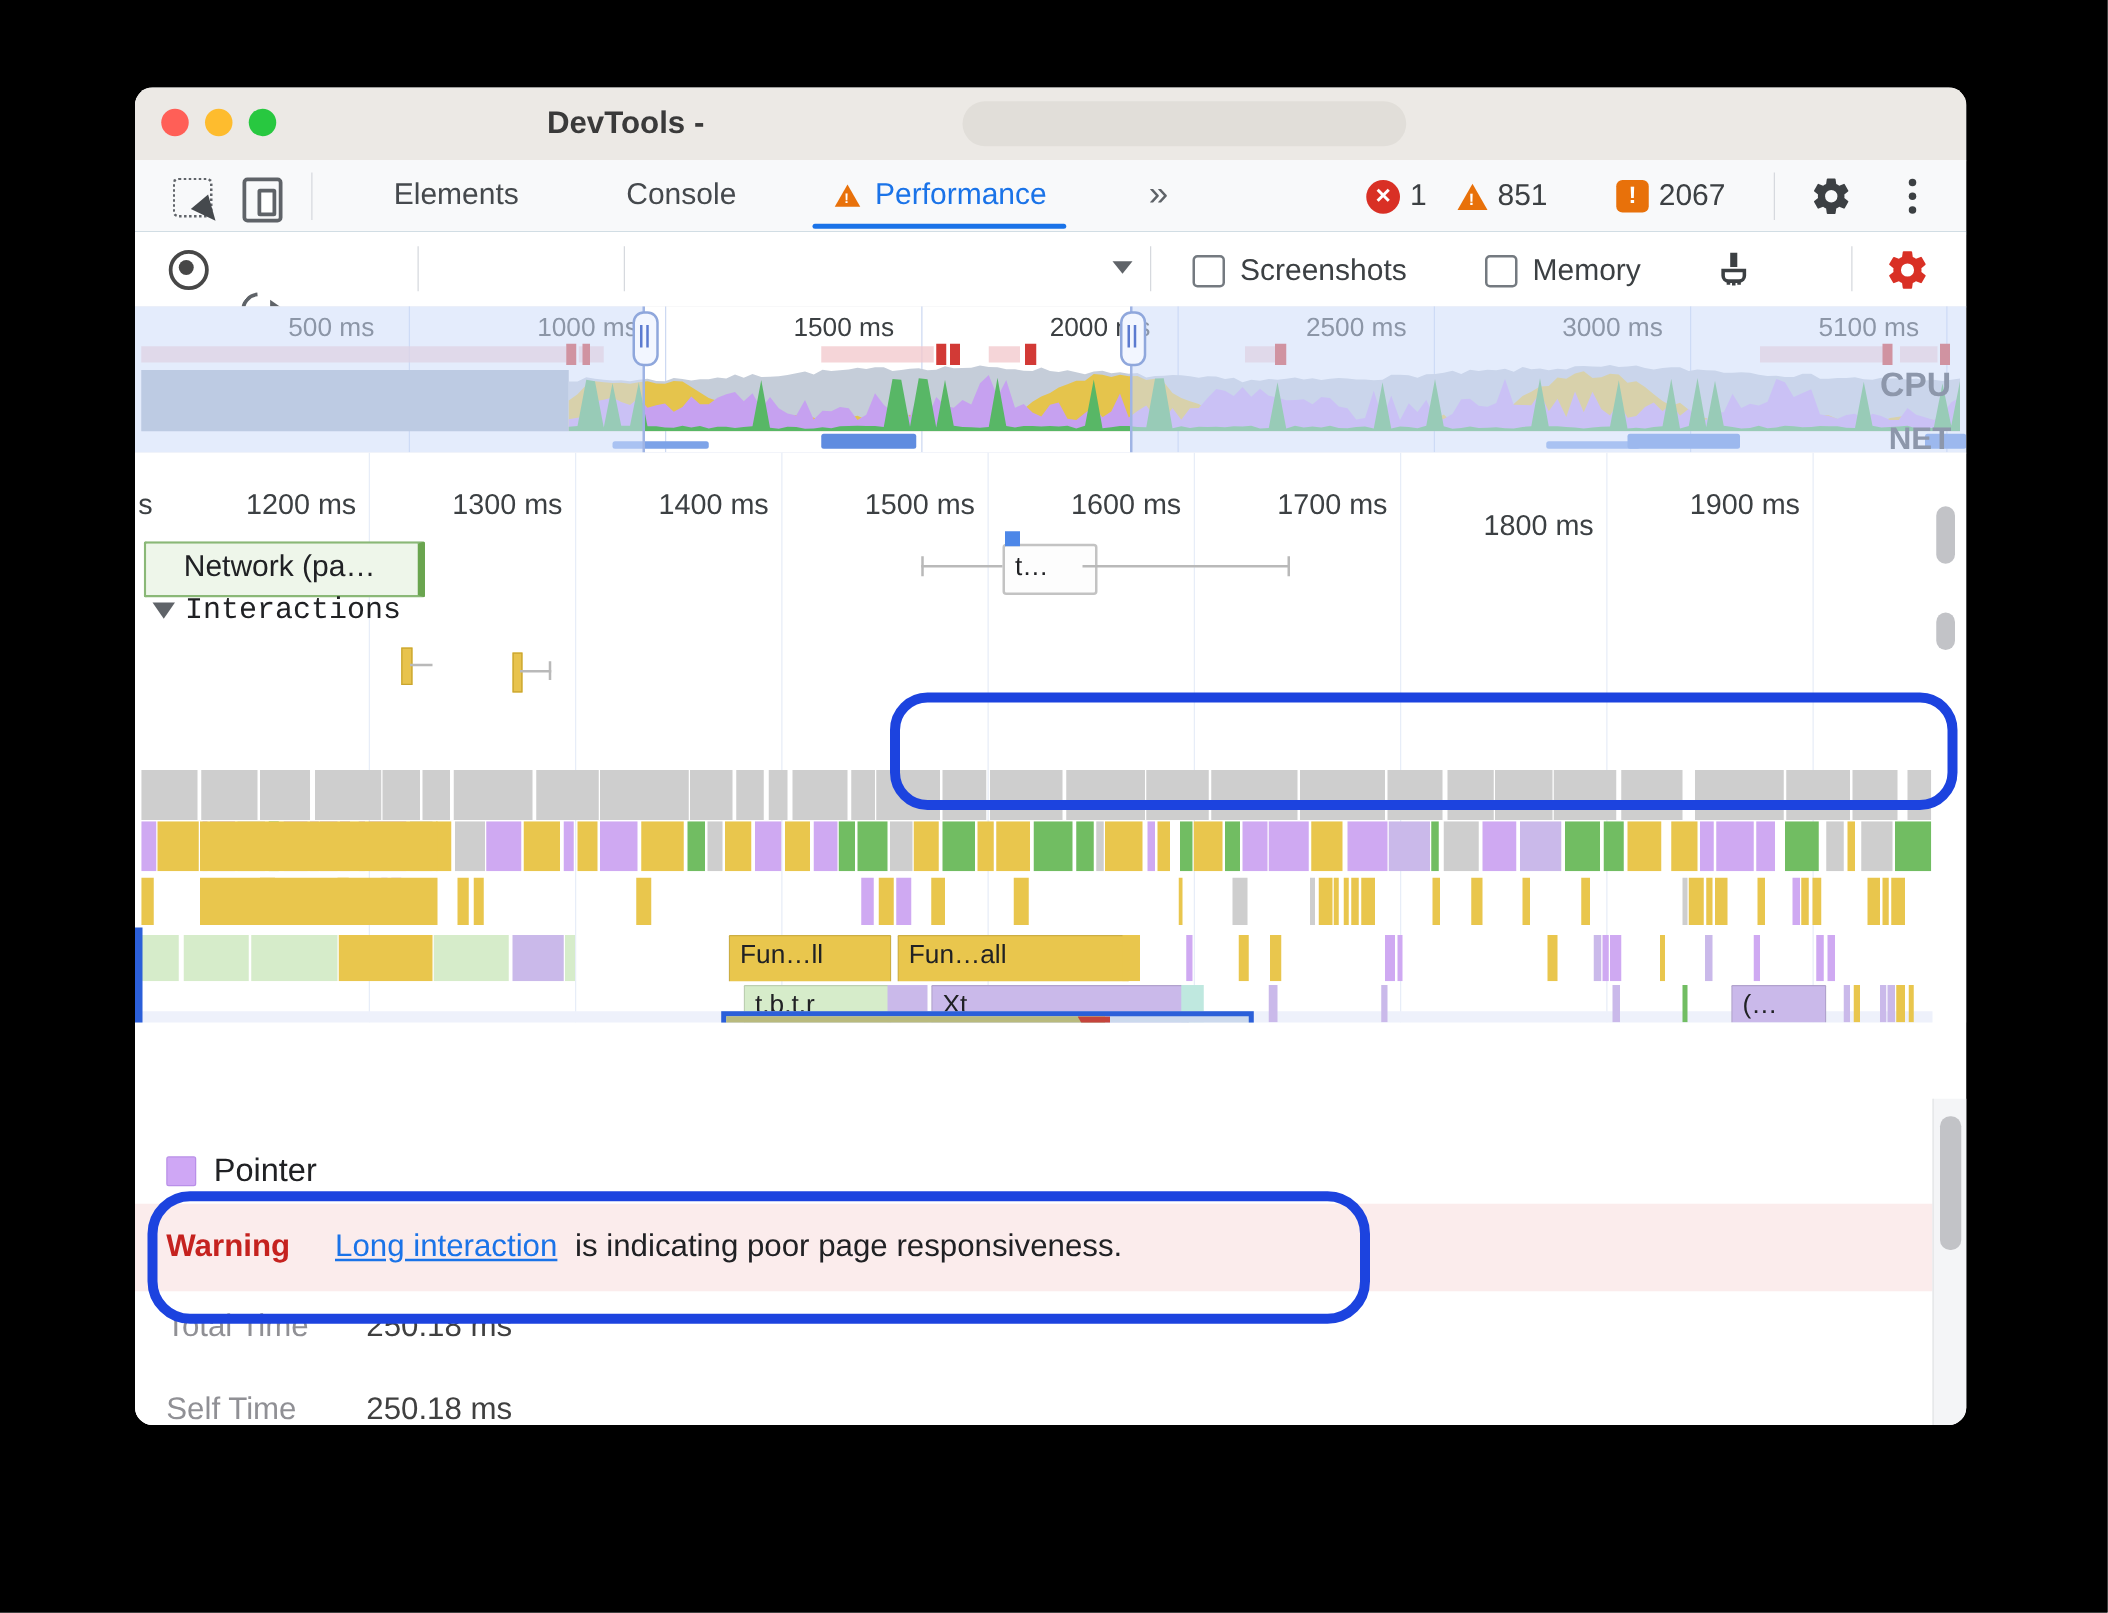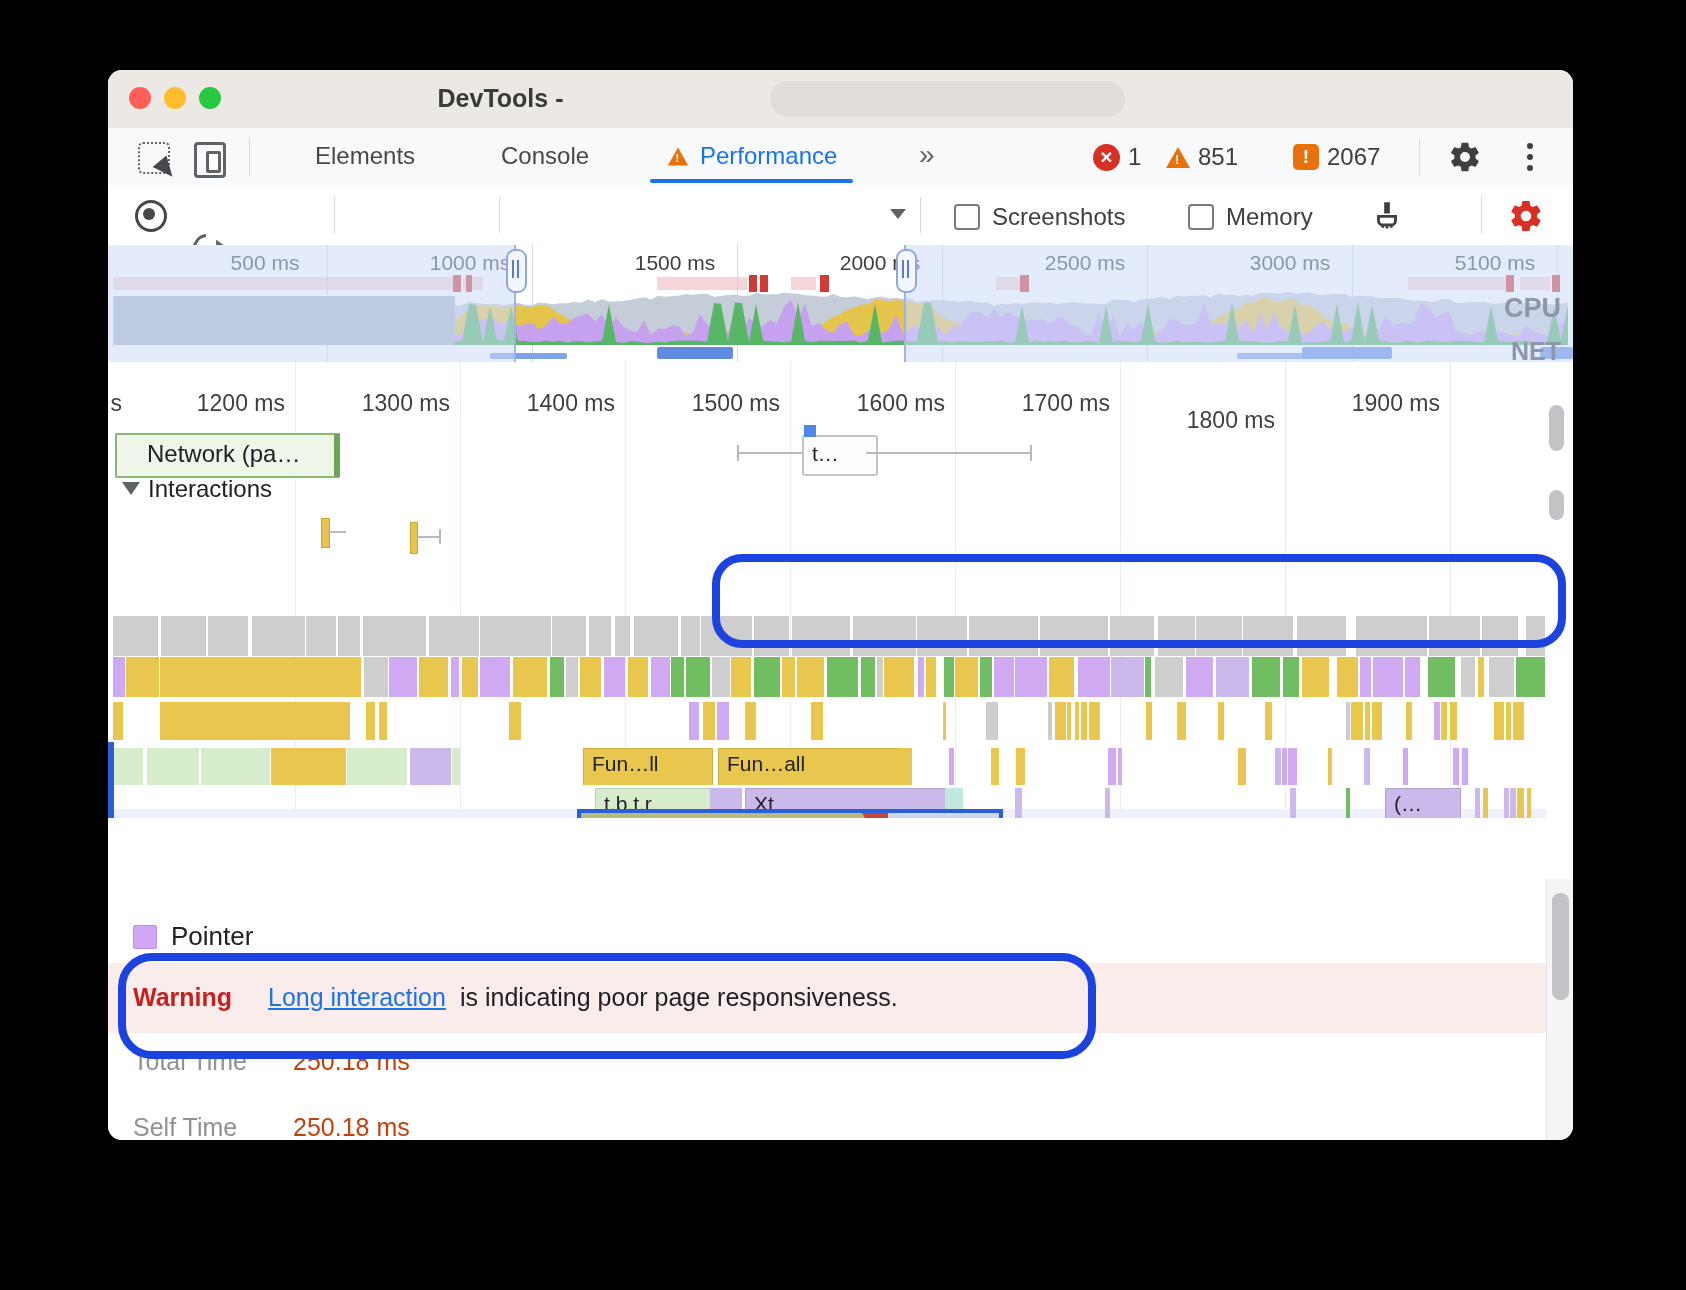--- a/index.html
+++ b/index.html
@@ -76,21 +76,21 @@
   .btabs{left:0;top:748px;width:100%;height:60px;background:#eff1f5;border-top:1px solid #cfd6ea;border-bottom:1px solid #dadce0;}
   .btab{top:0;height:59px;display:flex;align-items:center;font-size:24px;color:#3c4043;}
   .btab.active{color:#1a73e8;}
   .summary{left:0;top:809px;width:1438px;height:261px;background:#fff;}
   .legend-swatch{width:22px;height:22px;background:#cfa7f5;border:1px solid #b98fe8;border-radius:2px;}
   .warn-band{left:0;top:84px;width:1438px;height:70px;background:#fbecec;}
   .warn-band .w-label{color:#c5221f;font-size:25px;}
   .warn-band a{color:#1a73e8;font-size:25px;text-decoration:underline;}
   .warn-band .w-rest{color:#202124;font-size:25px;}
   .stat-lab{color:#909095;font-size:25px;}
-  .stat-val{color:#c2410c;font-size:25px;text-align:center;}
+  .stat-val{color:#404040;font-size:25px;text-align:center;}
   .vscroll{left:1438px;top:809px;width:27px;height:261px;background:#f4f5f7;border-left:1px solid #e2e3e6;}
   .thumb{background:#c2c3c7;border-radius:8px;}
   .flex{display:flex;align-items:center;}
 </style>
 </head>
 <body>
 
 <div class="win">
 
   <div class="abs titlebar">
@@ -292,21 +292,21 @@
       <span class="abs track-lab" style="left:30px;top:5px;">Network (pa…</span>
     </div>
     <div class="abs whisk" style="left:629px;top:90px;width:65px;height:2px;"></div>
     <div class="abs whisk" style="left:629px;top:83px;width:2px;height:16px;"></div>
     <div class="abs reqbox">t…</div>
     <div class="abs" style="left:696px;top:63px;width:12px;height:12px;background:#4d87e8;"></div>
     <div class="abs whisk" style="left:758px;top:90px;width:166px;height:2px;"></div>
     <div class="abs whisk" style="left:922px;top:83px;width:2px;height:16px;"></div>
 
     <div class="abs tri-d" style="left:14px;top:120px;"></div>
-    <span class="abs track-lab" style="left:40px;top:113px;">Interactions</span>
+    <span class="abs track-lab" style="left:40px;top:113px;font-family:Liberation Mono, monospace;">Interactions</span>
     <div class="lav abs"></div>
     <div class="abs" style="left:213px;top:156px;width:7px;height:28px;background:#e8c34d;border:1px solid #c9a52f;z-index:2;"></div>
     <div class="abs whisk" style="left:220px;top:169px;width:18px;height:2px;z-index:2;"></div>
     <div class="abs" style="left:302px;top:160px;width:6px;height:30px;background:#e8c34d;border:1px solid #c9a52f;z-index:2;"></div>
     <div class="abs whisk" style="left:308px;top:174px;width:25px;height:2px;z-index:2;"></div>
     <div class="abs whisk" style="left:331px;top:167px;width:2px;height:15px;z-index:2;"></div>
     <div class="abs pointer-bar">
       <div class="abs pointer-olive"></div>
       <div class="abs pointer-red"></div>
 

